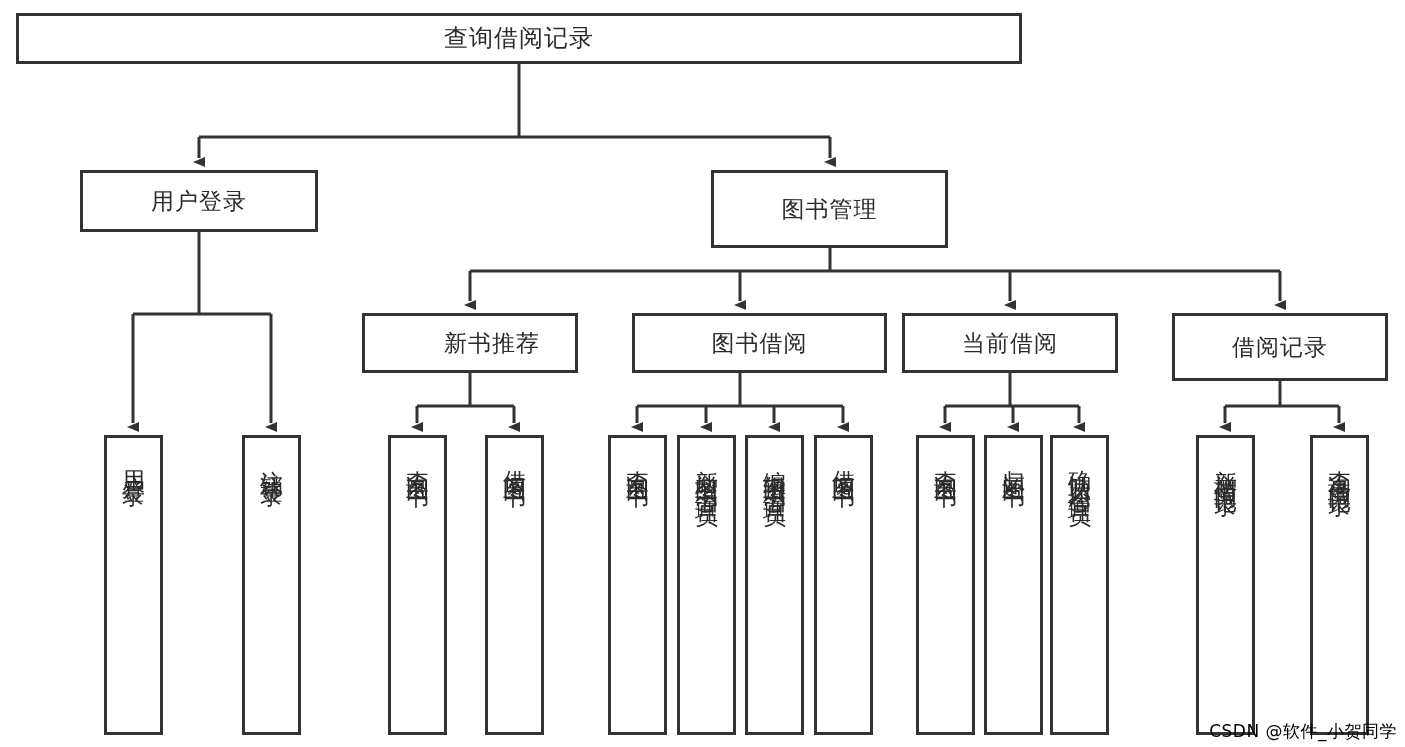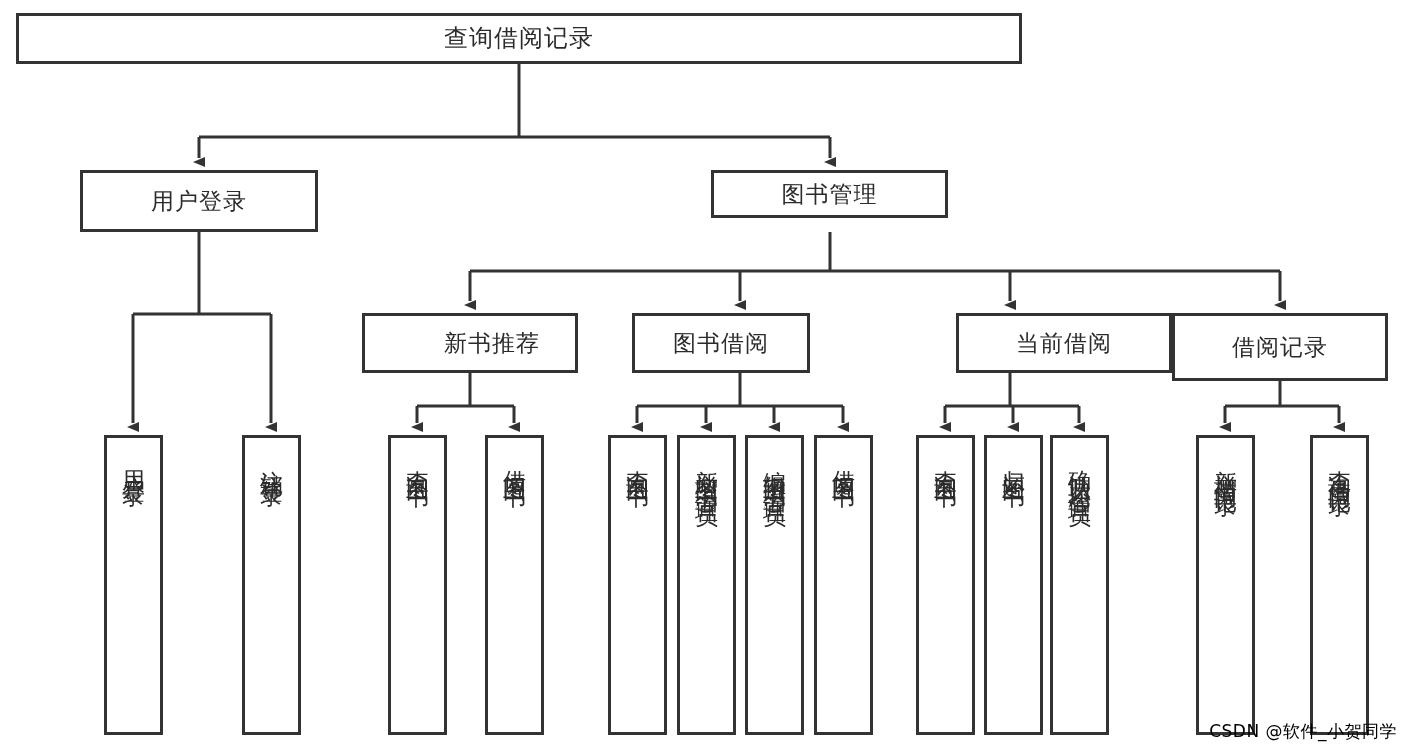--- a/index.html
+++ b/index.html
@@ -121,31 +121,31 @@
     </g>
   </svg>
 
   <div class="node root" id="node-root" style="left: 16px; top: 13px; width: 1006px; height: 51px;">
     <span class="node-label">查询借阅记录</span>
   </div>
 
   <div class="node level2" id="node-l2-0" style="left: 80px; top: 170px; width: 238px; height: 62px;">
     <span class="node-label">用户登录</span>
   </div>
-  <div class="node level2" id="node-l2-1" style="left: 711px; top: 170px; width: 237px; height: 48px;">
+  <div class="node level2" id="node-l2-1" style="left: 711px; top: 170px; width: 237px; height: 78px;">
     <span class="node-label">图书管理</span>
   </div>
 
   <div class="node level3" id="node-l3-0" style="left: 362px; top: 313px; width: 216px; height: 60px; padding-left: 44px;">
     <span class="node-label">新书推荐</span>
   </div>
-  <div class="node level3" id="node-l3-1" style="left: 632px; top: 313px; width: 178px; height: 60px;">
+  <div class="node level3" id="node-l3-1" style="left: 632px; top: 313px; width: 255px; height: 60px;">
     <span class="node-label">图书借阅</span>
   </div>
-  <div class="node level3" id="node-l3-2" style="left: 956px; top: 313px; width: 216px; height: 60px;">
+  <div class="node level3" id="node-l3-2" style="left: 902px; top: 313px; width: 216px; height: 60px;">
     <span class="node-label">当前借阅</span>
   </div>
   <div class="node level3" id="node-l3-3" style="left: 1172px; top: 313px; width: 216px; height: 68px;">
     <span class="node-label">借阅记录</span>
   </div>
 
   <div class="node leaf" id="node-leaf-0" style="left: 104px; top: 435px; width: 59px; height: 300px;">
     <span class="node-label">用户登录</span>
   </div>
   <div class="node leaf" id="node-leaf-1" style="left: 242px; top: 435px; width: 59px; height: 300px;">

